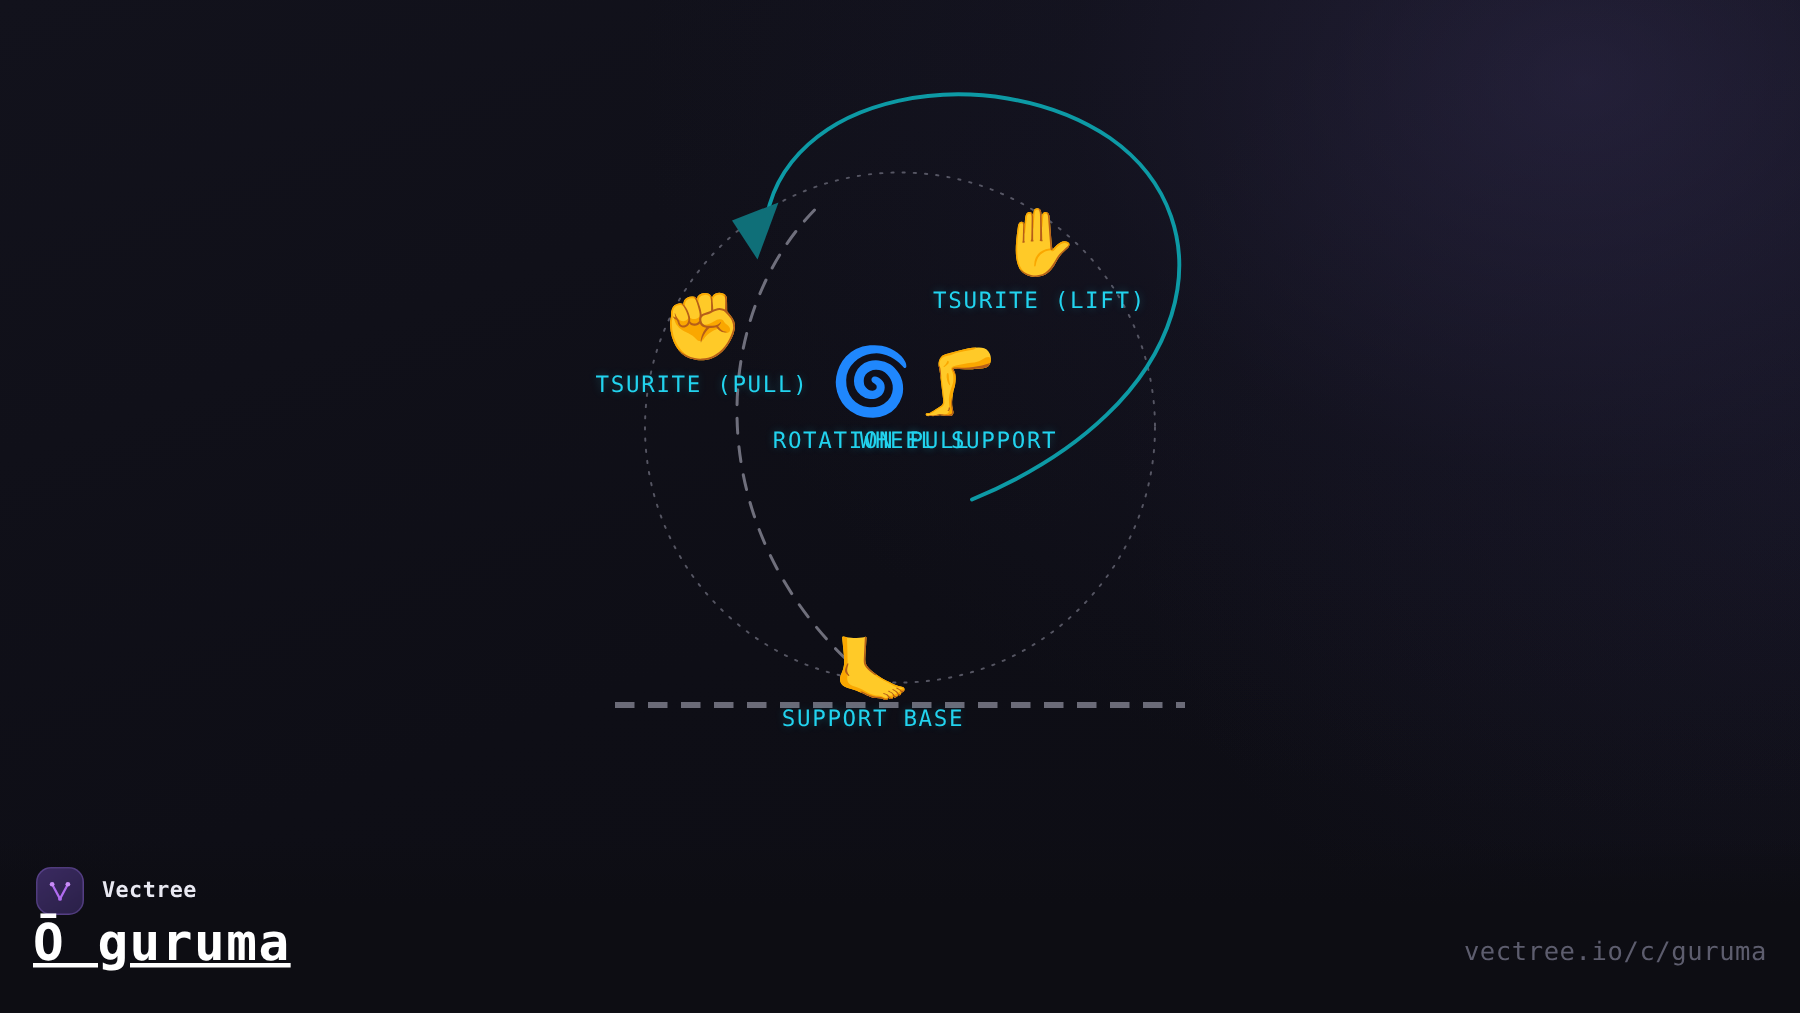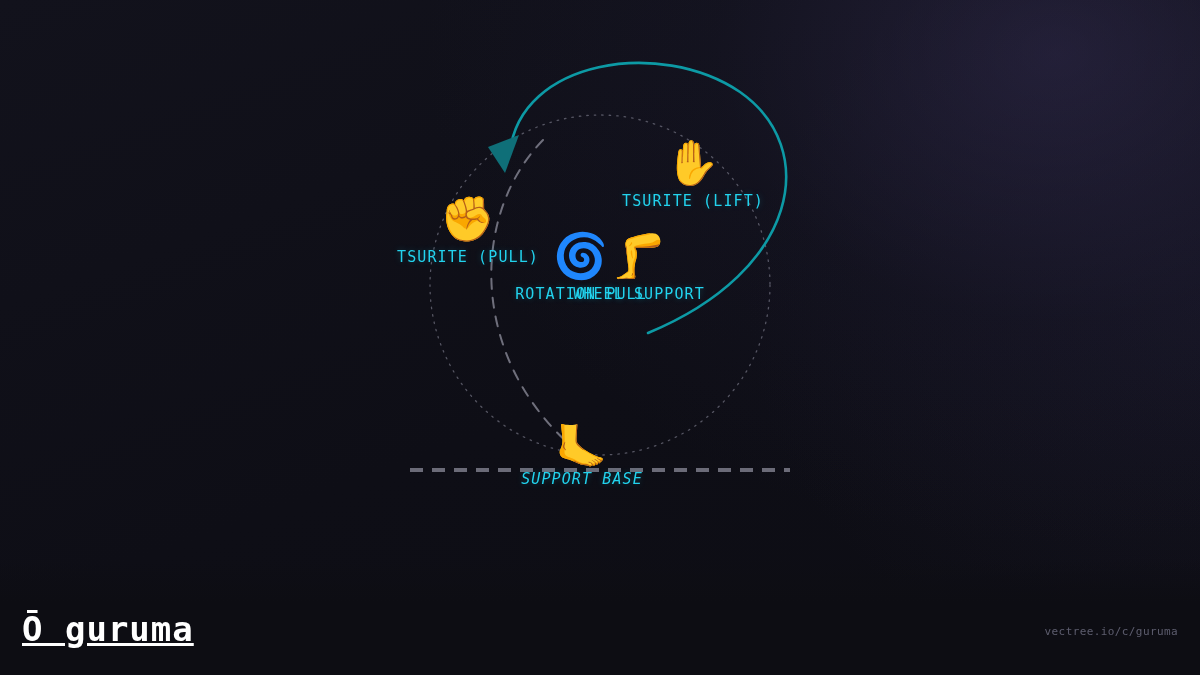--- a/index.html
+++ b/index.html
@@ -42,21 +42,21 @@
   .node.e-hikite  { left:468px; top:231px; }
   .node.e-hikite .glyph  { font-size:44px; }
   .node.e-tsurite { left:693px; top:175px; }
   .node.e-tsurite .glyph { font-size:44px; }
   .node.e-axis    { left:581px; top:268px; }
   .node.e-axis .glyph    { font-size:44px; }
   .node.e-wheel   { left:639px; top:268px; }
   .node.e-wheel .glyph   { font-size:44px; }
   .node.e-support { left:582px; top:457px; }
   .node.e-support .glyph { font-size:42px; }
-  .node.e-support .lbl   { margin-top:2px;font-style:italic; }
+  .node.e-support .lbl   { margin-top:2px; }
 
   #footer {
     position:absolute;
     left:0; right:0; bottom:0;
     height:116px;
     background:linear-gradient(to top, #0d0d13 62%, rgba(13,13,19,0.0) 100%);
   }
   .brand {
     position:absolute;
     left:24px; top:578px;
@@ -80,21 +80,21 @@
     font-family:"DejaVu Sans Mono", monospace;
     font-size:34px; font-weight:bold;
     color:#ffffff; letter-spacing:1px;
     line-height:1.05;
     text-decoration:underline;
   }
   .url {
     position:absolute;
     right:22px; top:625px;
     font-family:"DejaVu Sans Mono", monospace;
-    font-size:11px;
+    font-size:17px;
     color:#5d5d6e; letter-spacing:0.4px;margin-left:42px;
   }
 </style>
 </head>
 <body>
 
 <div id="stage">
 
   <svg id="diagram" viewBox="0 0 1200 675">
 
@@ -129,18 +129,29 @@
     <span class="lbl">WHEEL SUPPORT</span>
   </div>
 
   <div class="node e-support">
     <span class="glyph">🦶</span>
     <span class="lbl">SUPPORT BASE</span>
   </div>
 
   <div id="footer"></div>
 
+  <div class="brand">
+    <span class="brand-mark">
+      <svg width="18" height="18" viewBox="0 0 24 24" aria-hidden="true">
+        <path d="M5 6 L12 19 L19 6" fill="none" stroke="#b06cf0" stroke-width="2" stroke-linecap="round" stroke-linejoin="round"></path>
+        <circle cx="5" cy="6" r="2.1" fill="#c98cf8"></circle>
+        <circle cx="19" cy="6" r="2.1" fill="#c98cf8"></circle>
+        <circle cx="12" cy="19" r="1.7" fill="#b06cf0"></circle>
+      </svg>
+    </span>
+    <span class="brand-name">Vectree</span>
+  </div>
 
   <div class="title">Ō guruma</div>
 
   <div class="url">vectree.io/c/guruma</div>
 
 </div>
 
 </body></html>

